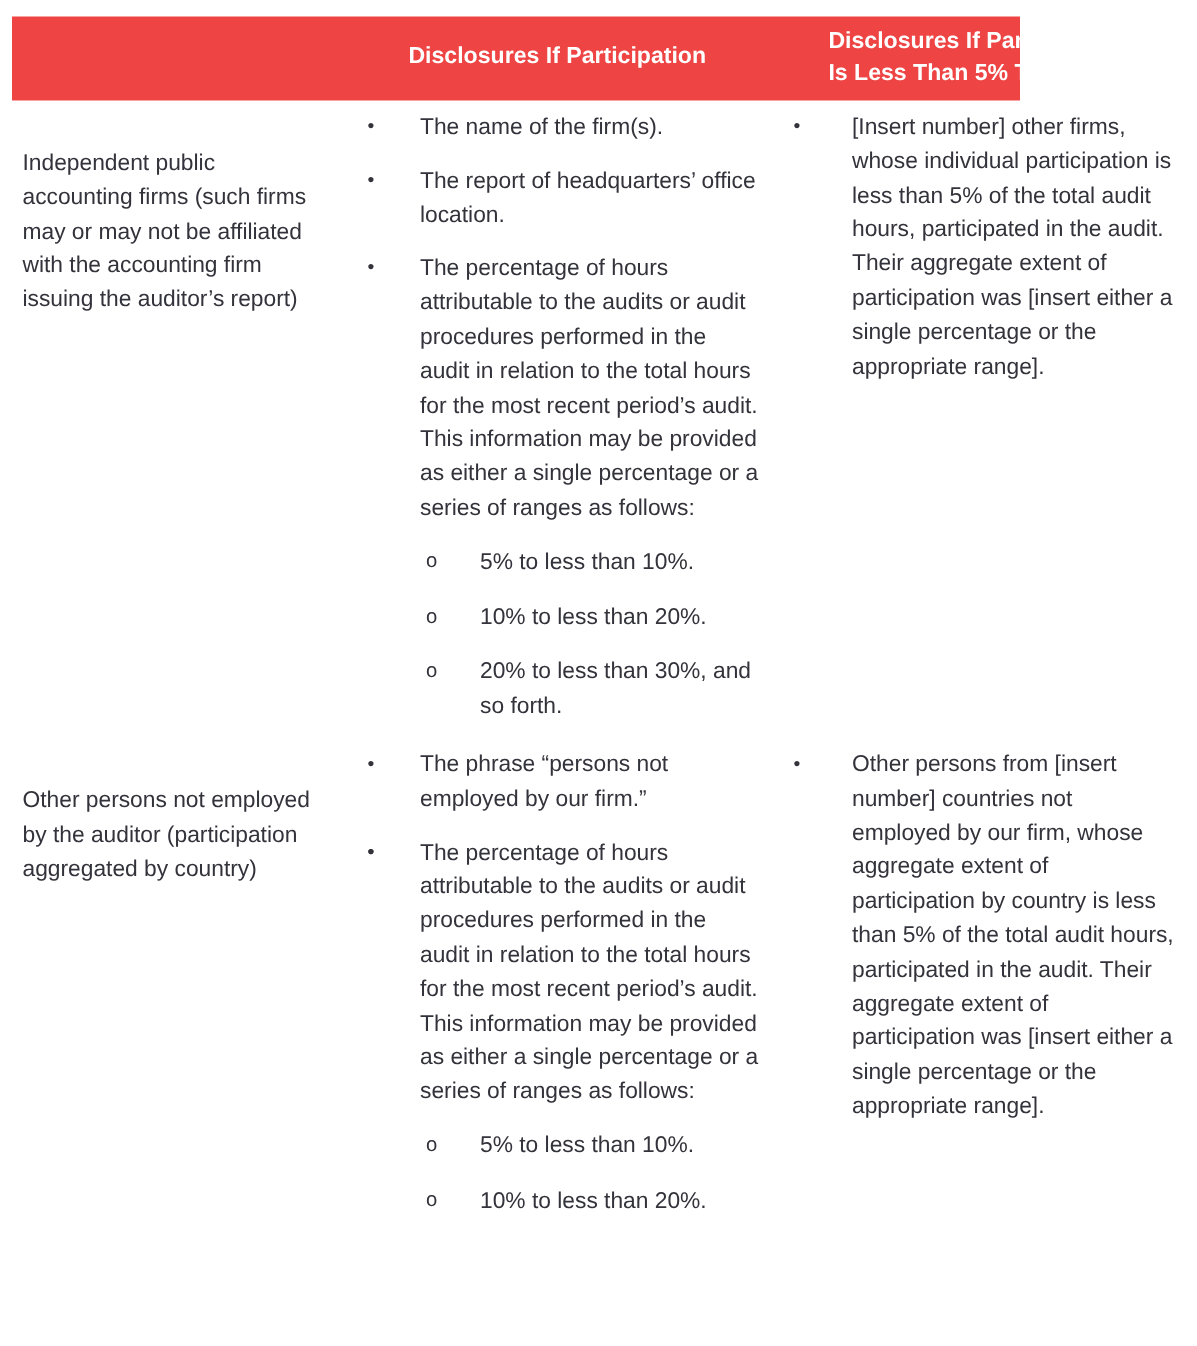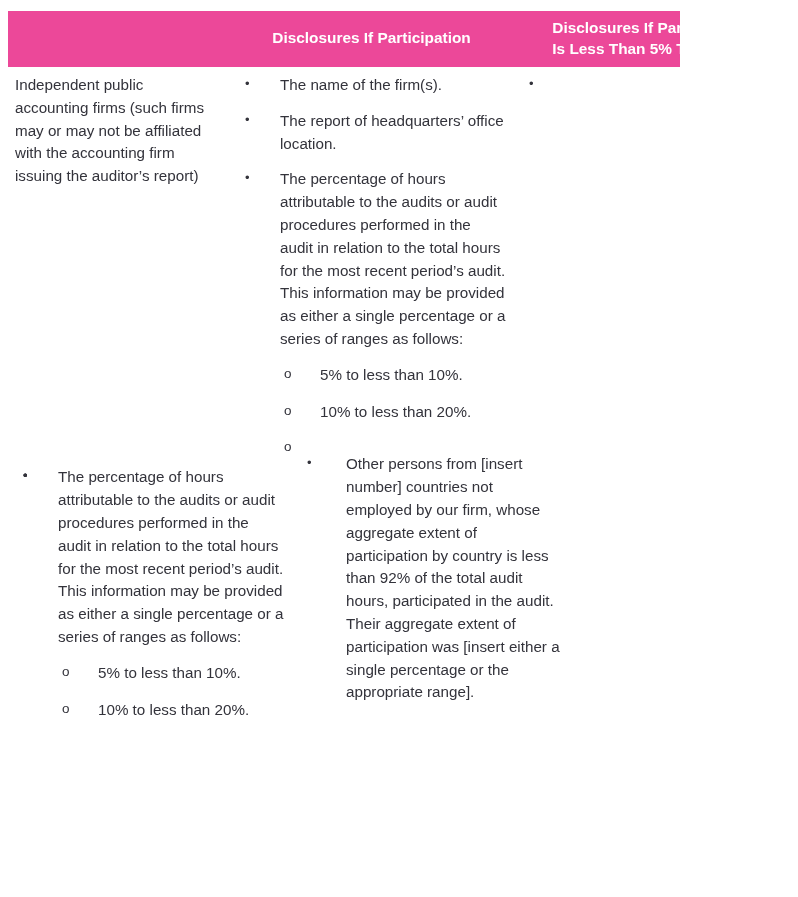--- a/index.html
+++ b/index.html
@@ -17,21 +17,21 @@
 
   .doc-table {
     width: 798px;
     box-sizing: border-box;
     padding: 11px 8px 0 8px;
   }
 
   
   .table-header {
     display: flex;
-    background: #ec4899;
+    background: #ef4444;
     width: 672px;
     box-sizing: border-box;
     min-height: 56px;
   }
   .th {
     box-sizing: border-box;
     color: #ffffff;
     font-weight: bold;
     font-size: 15.4px;
     line-height: 1.32;
@@ -59,20 +59,21 @@
   .td {
     box-sizing: border-box;
     font-size: 15.2px;
     line-height: 1.50;
     color: #33333b;
   }
 
   .cell-label {
     padding-left: 7px;
     padding-right: 10px;
+    margin-top: 24px;
   }
   .cell-label p {
     margin: 0;
   }
 
   
   ul.bullets {
     list-style: none;
     margin: 0;
     padding: 0;
@@ -164,41 +165,47 @@
             <li>
               <span class="bullet-mark">o</span>
               <span>5% to less than 10%.</span>
             </li>
             <li>
               <span class="bullet-mark">o</span>
               <span>10% to less than 20%.</span>
             </li>
             <li>
               <span class="bullet-mark">o</span>
+              <span>20% to less than 30%, and so forth.</span>
             </li>
           </ul>
         </li>
       </ul>
     </div>
 
     <div class="td col-3 cell-right">
       <ul class="bullets">
         <li>
           <span class="bullet-mark">•</span>
+          <span>[Insert number] other firms, whose individual participation is less than 5% of the total audit hours, participated in the audit. Their aggregate extent of participation was [insert either a single percentage or the appropriate range].</span>
         </li>
       </ul>
     </div>
   </div>
 
   <div class="table-row row-2">
+    <div class="td col-1 cell-label">
+      <p>Other persons not employed by the auditor (participation aggregated by country)</p>
+    </div>
 
     <div class="td col-2 cell-mid">
       <ul class="bullets">
         <li>
           <span class="bullet-mark">•</span>
+          <span>The phrase “persons not employed by our firm.”</span>
         </li>
         <li>
           <span class="bullet-mark">•</span>
         </li>
         <li>
           <span class="bullet-mark">•</span>
           <span>The percentage of hours attributable to the audits or audit procedures performed in the audit in relation to the total hours for the most recent period’s audit. This information may be provided as either a single percentage or a series of ranges as follows:</span>
           <ul class="subbullets">
             <li>
               <span class="bullet-mark">o</span>
@@ -210,19 +217,19 @@
             </li>
           </ul>
         </li>
       </ul>
     </div>
 
     <div class="td col-3 cell-right">
       <ul class="bullets">
         <li>
           <span class="bullet-mark">•</span>
-          <span>Other persons from [insert number] countries not employed by our firm, whose aggregate extent of participation by country is less than 92% of the total audit hours, participated in the audit. Their aggregate extent of participation was [insert either a single percentage or the appropriate range].</span>
+          <span>Other persons from [insert number] countries not employed by our firm, whose aggregate extent of participation by country is less than 5% of the total audit hours, participated in the audit. Their aggregate extent of participation was [insert either a single percentage or the appropriate range].</span>
         </li>
       </ul>
     </div>
   </div>
 
 </div>
 
 </body></html>

